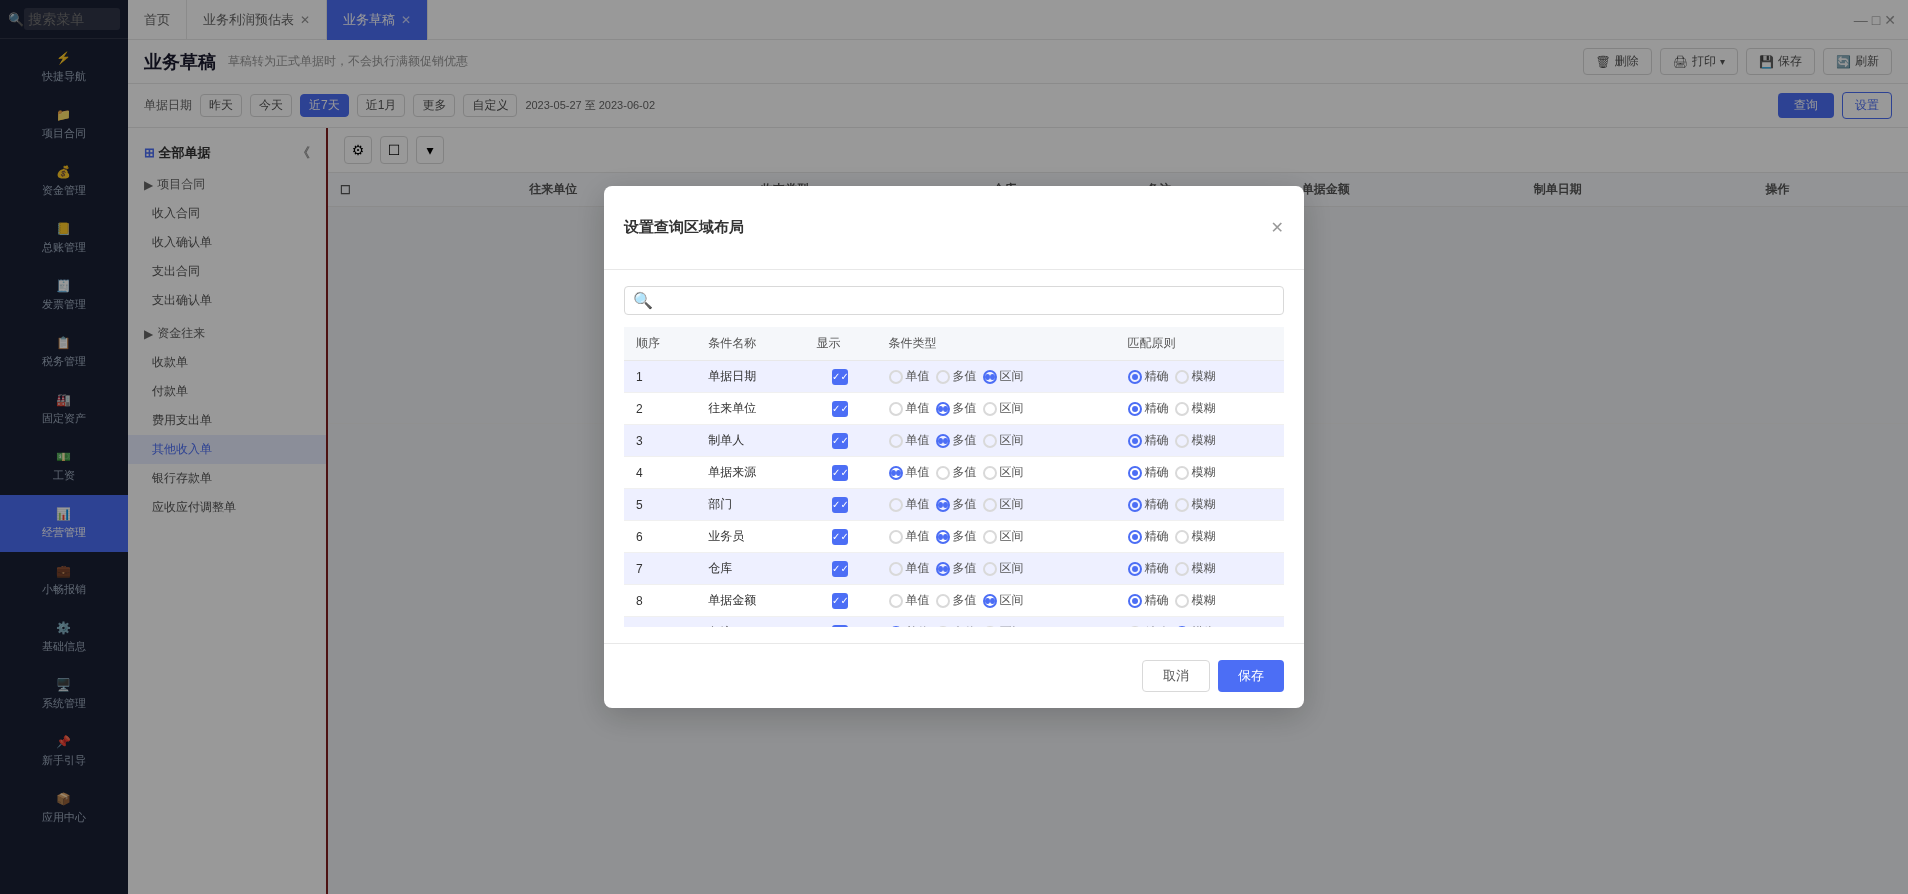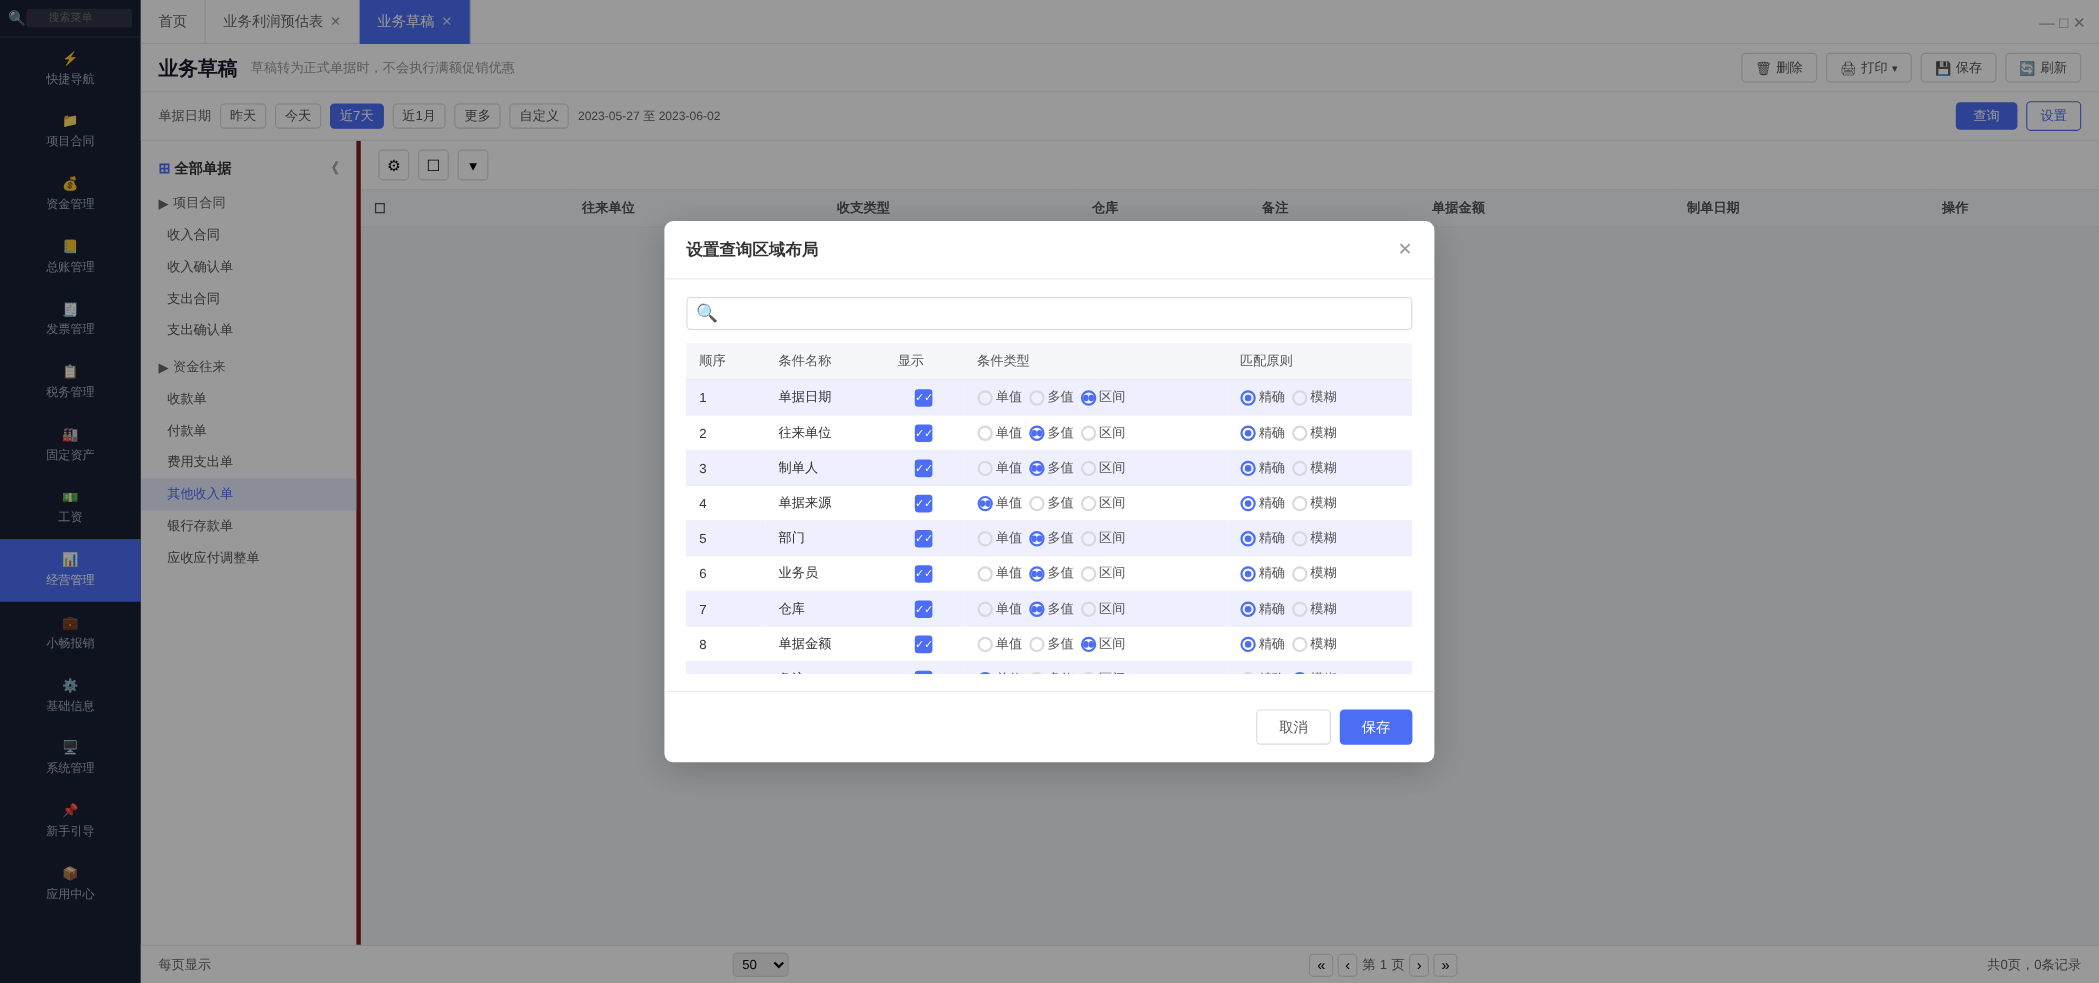--- a/index.html
+++ b/index.html
@@ -135,21 +135,21 @@
     .content-area {
       display: flex;
       flex: 1;
       overflow: hidden;
     }
 
     
     .left-nav {
       width: 200px;
       background: #fff;
-      border-right: 4px solid #7f1d1d;
+      border-right: 2px solid #7f1d1d;
       overflow-y: auto;
       flex-shrink: 0;
       padding: 8px 0;
     }
     .left-nav-header {
       display: flex;
       align-items: center;
       justify-content: space-between;
       padding: 8px 16px;
       font-size: 13px;
@@ -257,21 +257,21 @@
       width: 700px;
       max-height: 600px;
       display: flex;
       flex-direction: column;
       box-shadow: 0 8px 32px rgba(0,0,0,0.2);
     }
     .modal-header {
       display: flex;
       align-items: center;
       justify-content: space-between;
-      padding: 16px 20px;
+      padding: 32px 20px;
       border-bottom: 1px solid #e8e8e8;
     }
     .modal-title { font-size: 15px; font-weight: 600; color: #333; }
     .modal-close { cursor: pointer; color: #999; font-size: 16px; }
     .modal-body { flex: 1; overflow: hidden; display: flex; flex-direction: column; padding: 16px 20px; }
     .modal-footer {
       padding: 16px 20px;
       border-top: 1px solid #e8e8e8;
       display: flex;
       justify-content: flex-end;
@@ -384,21 +384,21 @@
       cursor: pointer;
       font-size: 13px;
     }
   </style>
 </head>
 <body>
 
 <div class="sidebar">
   <div class="sidebar-search">
     <span style="color:#a0aec0;font-size:13px;">🔍</span>
-    <input type="text" style="background: rgba(255, 255, 255, 0.1); border: none; color: rgb(204, 204, 204); padding: 3px 20px; border-radius: 3px; font-size: 10px; width: 100%; outline: none;" placeholder="搜索菜单">
+    <input type="text" style="background: rgba(255, 255, 255, 0.1); border: none; color: rgb(204, 204, 204); padding: 3px 4px; border-radius: 3px; font-size: 14px; width: 100%; outline: none;" placeholder="搜索菜单">
   </div>
 
   <div class="sidebar-item">
     <span>⚡</span>
     <span style="font-size:11px;">快捷导航</span>
   </div>
   <div class="sidebar-item">
     <span>📁</span>
     <span style="font-size:11px;">项目合同</span>
   </div>
@@ -572,37 +572,20 @@
           <tr>
             <td colspan="9">
               <div class="table-empty">未找到任何业务草稿</div>
             </td>
           </tr>
         </tbody>
       </table>
     </div>
   </div>
 
-  <div class="bottom-bar">
-    <span>每页显示</span>
-    <select style="border:1px solid #d9d9d9;border-radius:4px;padding:2px 4px;font-size:12px;">
-      <option>50</option>
-      <option>100</option>
-    </select>
-    <div class="pagination">
-      <button class="page-btn">«</button>
-      <button class="page-btn">‹</button>
-      <span>第</span>
-      <span>1</span>
-      <span>页</span>
-      <button class="page-btn">›</button>
-      <button class="page-btn">»</button>
-    </div>
-    <span style="margin-left:8px;">共0页，0条记录</span>
-  </div>
 
 </div>
 
 <div class="modal-overlay">
   <div class="modal">
     <div class="modal-header">
       <span class="modal-title">设置查询区域布局</span>
       <span class="modal-close">✕</span>
     </div>
     <div class="modal-body">

